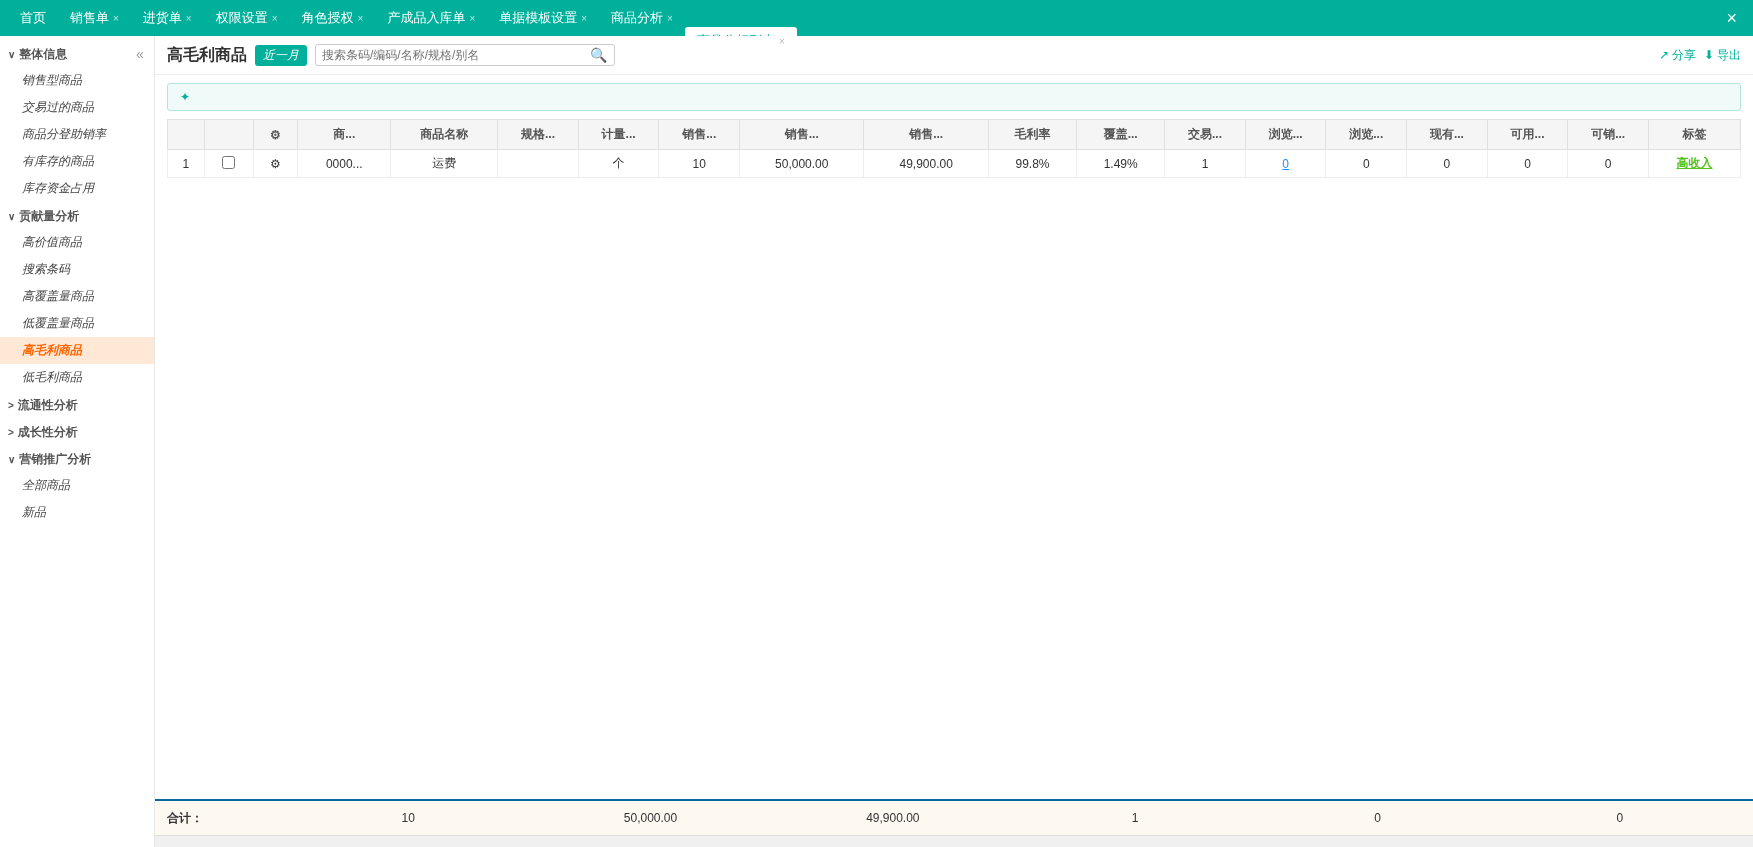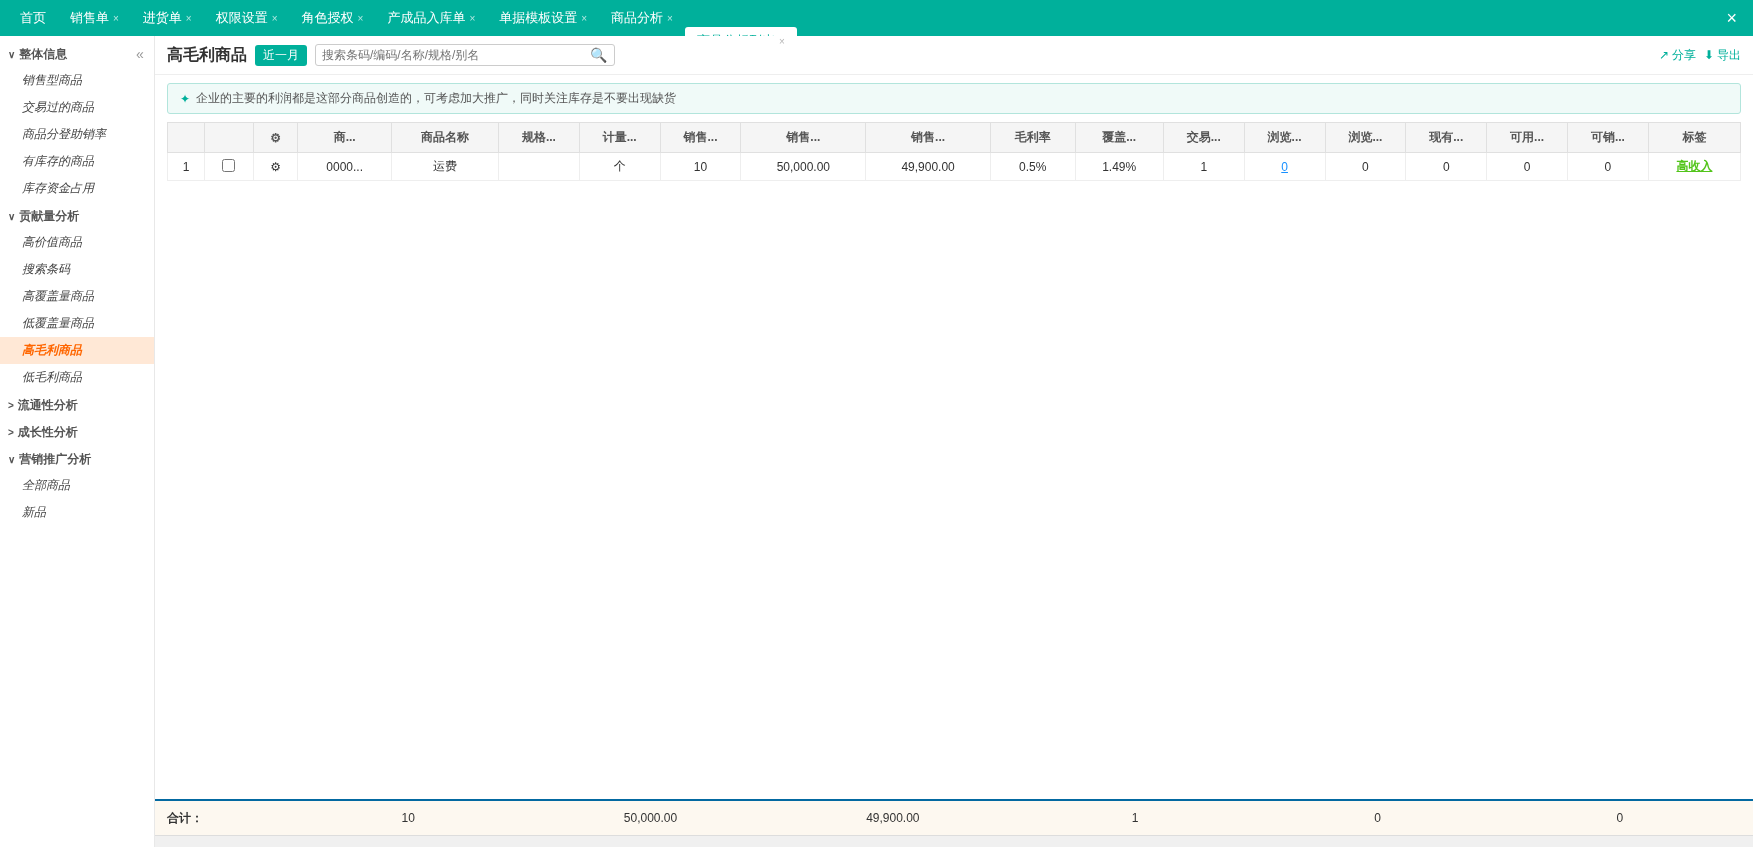--- a/index.html
+++ b/index.html
@@ -93,21 +93,21 @@
       padding: 8px 12px;
       border-bottom: 1px solid #eee;
       gap: 8px;
     }
     .content-title {
       font-size: 16px; font-weight: bold; color: #333;
     }
     .time-filter-btn {
       background: #00b09b; color: #fff;
       border: none; border-radius: 3px;
-      padding: 2px 8px; font-size: 12px; cursor: pointer;
+      padding: 2px 8px; font-size: 12px; cursor: pointer; font-style: italic;
     }
     .search-box {
       display: flex; align-items: center;
       border: 1px solid #ccc; border-radius: 3px;
       padding: 2px 6px; gap: 4px;
       flex: 1; max-width: 300px;
     }
     .search-box input {
       border: none; outline: none; font-size: 12px; flex: 1; color: #737373;
     }
@@ -268,21 +268,20 @@
         </button>
         <button class="action-btn">
           <span>⬇</span>
           <span>导出</span>
         </button>
       </div>
     </div>
 
     <div class="info-banner">
       <span class="info-icon">✦</span>
-      <span>企业的主要的利润都是这部分商品创造的，可考虑加大推广，同时关注库存是不要出现缺货</span>
     </div>
 
     <div class="table-wrapper">
       <table>
         <thead id="table-head">
             <tr>
               <th></th>
               <th></th>
               <th>⚙</th>
               <th>商...</th>
@@ -308,21 +307,21 @@
               <td>1</td>
               <td><input type="checkbox" style=""></td>
               <td><span>⚙</span></td>
               <td>0000...</td>
               <td>运费</td>
               <td></td>
               <td>个</td>
               <td>10</td>
               <td>50,000.00</td>
               <td>49,900.00</td>
-              <td>0.5%</td>
+              <td>99.8%</td>
               <td>1.49%</td>
               <td>1</td>
               <td><span class="col-link">0</span></td>
               <td>0</td>
               <td>0</td>
               <td>0</td>
               <td>0</td>
               <td><span class="tag-high-income">高收入</span></td>
             </tr>
           </tbody>

